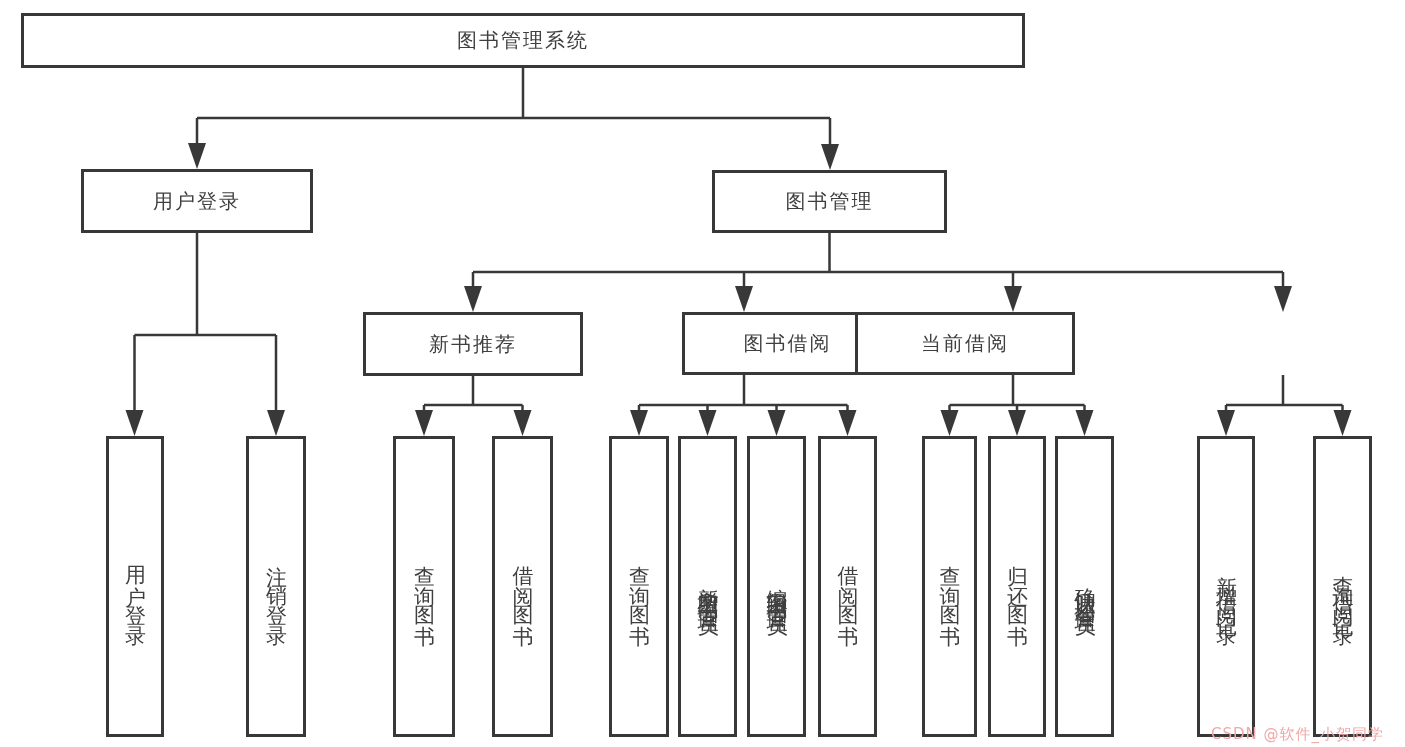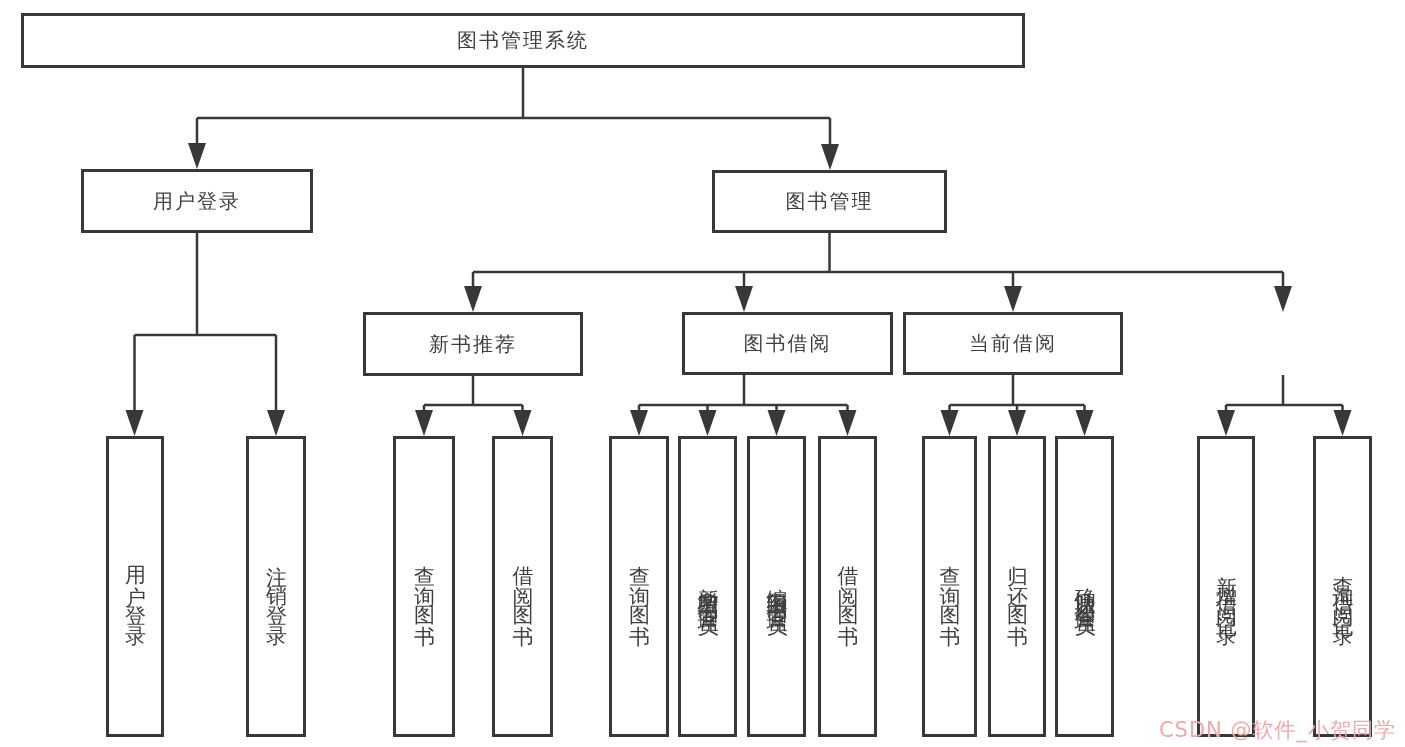--- a/index.html
+++ b/index.html
@@ -35,23 +35,23 @@
   }
   .leaf {
     font-size: 21px;
     writing-mode: vertical-rl;
     text-orientation: mixed;
     line-height: 1;
     padding-top: 4px;
   }
   .watermark {
     position: absolute;
-    right: 9px;
+    right: 21px;
     bottom: 3px;
-    font-size: 21px;
+    font-size: 15px;
     color: #f0a8a8;
     letter-spacing: 1px;
     z-index: 5;
     white-space: nowrap;
     text-align: center;
   }
 </style>
 </head>
 <body>
 
@@ -97,21 +97,21 @@
     </g>
   </svg>
 
   <div class="node hnode" style="left:21px; top:13px; width:1004px; height:55px;">图书管理系统</div>
 
   <div class="node hnode" style="left:81px; top:169px; width:232px; height:64px;">用户登录</div>
   <div class="node hnode" style="left:712px; top:170px; width:235px; height:63px;">图书管理</div>
 
   <div class="node hnode" style="left:363px; top:312px; width:220px; height:64px;">新书推荐</div>
   <div class="node hnode" style="left:634px; top:312px; width:211px; height:63px;margin-left:48px;">图书借阅</div>
-  <div class="node hnode" style="left:903px; top:312px; width:220px; height:63px;">当前借阅</div>
+  <div class="node hnode" style="left:855px; top:312px; width:220px; height:63px;">当前借阅</div>
 
   <div class="node leaf" style="left: 106px; top: 436px; width: 58px; height: 301px; letter-spacing: 20px;">用户登录</div>
   <div class="node leaf" style="left: 246px; top: 436px; width: 60px; height: 301px; letter-spacing: 20px;">注销登录</div>
   <div class="node leaf" style="left: 393px; top: 436px; width: 62px; height: 301px; letter-spacing: 20px;">查询图书</div>
   <div class="node leaf" style="left: 492px; top: 436px; width: 61px; height: 301px; letter-spacing: 20px;">借阅图书</div>
   <div class="node leaf" style="left: 609px; top: 436px; width: 60px; height: 301px; letter-spacing: 20px;">查询图书</div>
   <div class="node leaf" style="left: 678px; top: 436px; width: 59px; height: 301px; letter-spacing: 4px;">新增图书（管理员）</div>
   <div class="node leaf" style="left: 747px; top: 436px; width: 59px; height: 301px; letter-spacing: 4px;">编辑图书（管理员）</div>
   <div class="node leaf" style="left: 818px; top: 436px; width: 59px; height: 301px; letter-spacing: 20px;">借阅图书</div>
   <div class="node leaf" style="left: 922px; top: 436px; width: 55px; height: 301px; letter-spacing: 20px;">查询图书</div>

